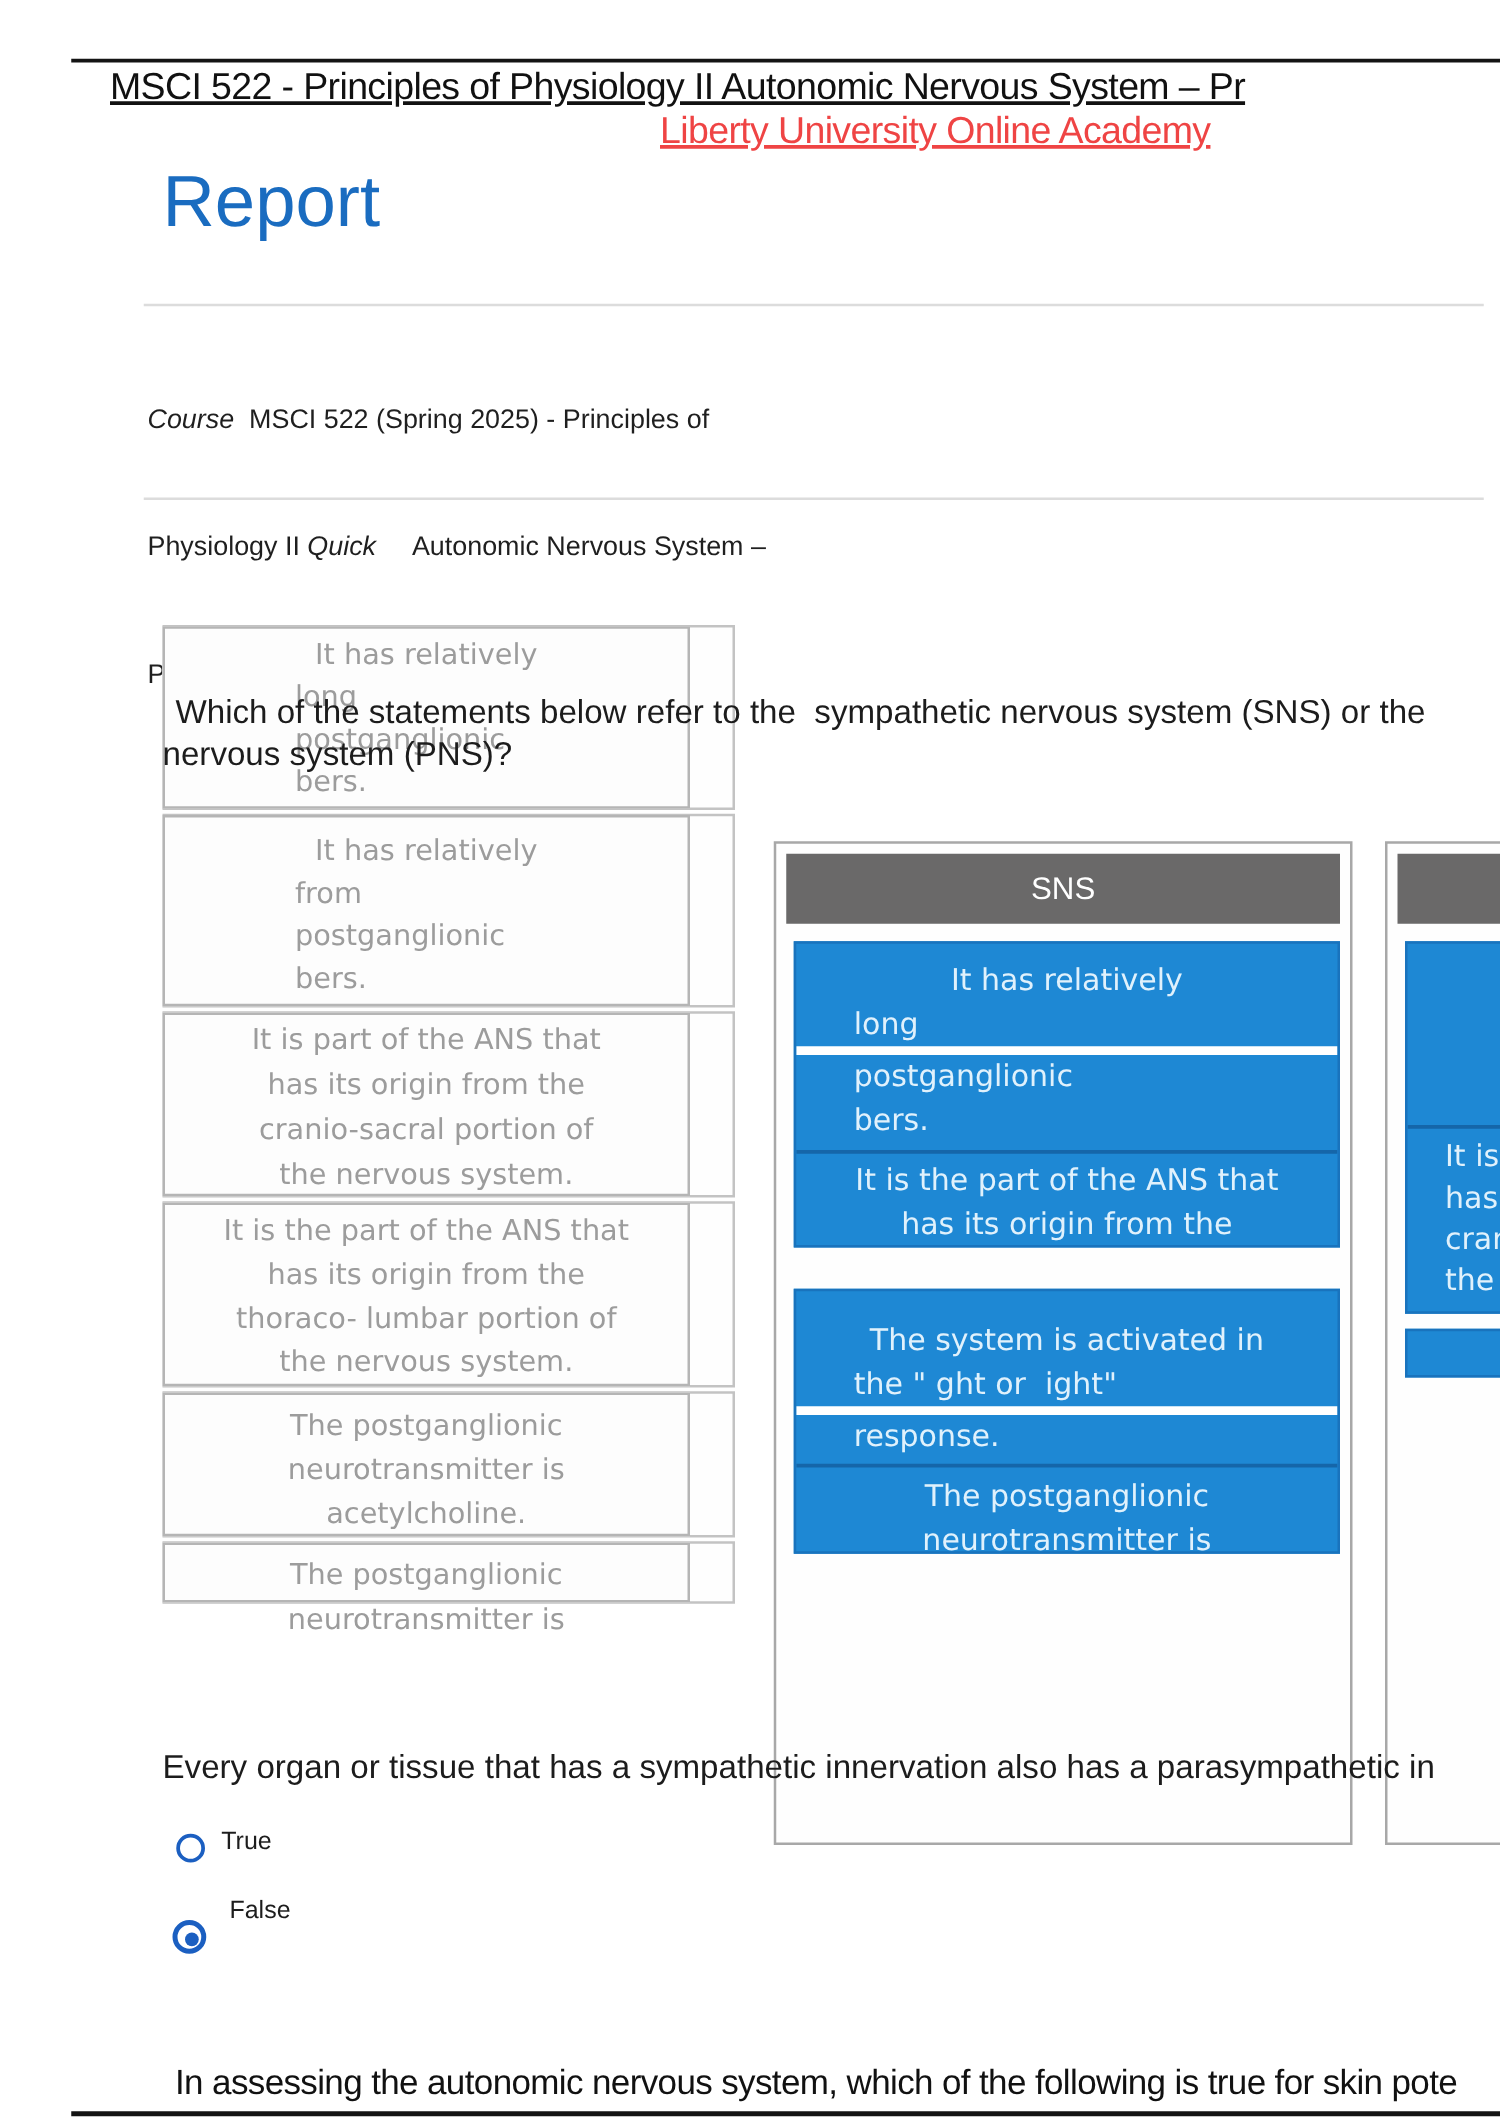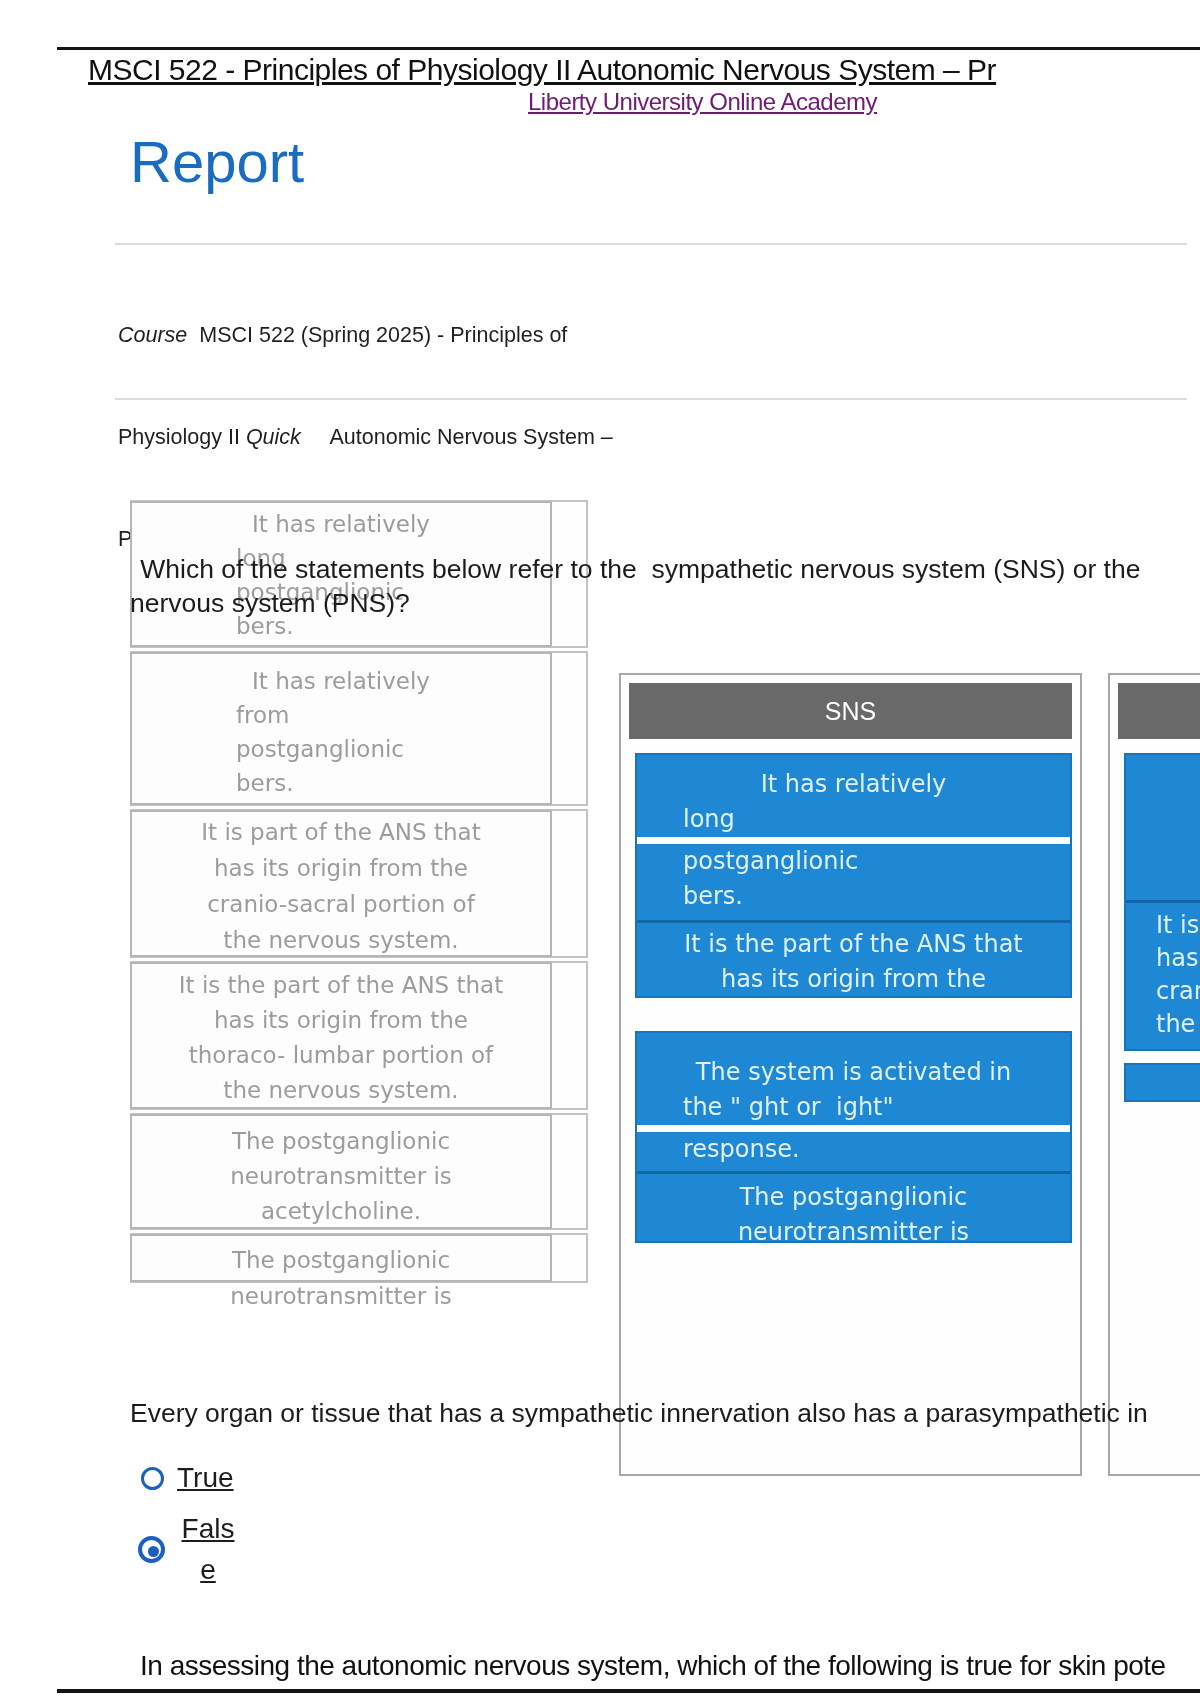--- a/index.html
+++ b/index.html
@@ -3,21 +3,21 @@
 <meta charset="utf-8">
 <style>
   html,body{margin:0;padding:0;background:#ffffff;}
   #canvas{position:relative;width:1200px;height:1700px;overflow:hidden;background:#ffffff;
           font-family:"Liberation Sans",sans-serif;}
   .abs{position:absolute;}
   
   .topline{left:57px;top:47px;width:1143px;height:3px;background:#141414;}
   .title1{left:88px;top:53px;font-size:30px;letter-spacing:-0.5px;color:#111;
           text-decoration:underline;white-space:pre;}
-  .title2{left:528px;top:88px;font-size:24px;letter-spacing:-0.5px;color:#701a75;
+  .title2{left:528px;top:88px;font-size:30px;letter-spacing:-0.5px;color:#ef4444;
           text-decoration:underline;white-space:pre;}
   .report{left:130px;top:128px;font-size:58px;font-weight:400;color:#1a6cc0;margin:0;}
   .hr{height:2px;background:#dcdcdc;}
   .hr1{left:115px;top:243px;width:1072px;}
   .hr2{left:115px;top:398px;width:1072px;}
   .course{left:118px;top:250px;font-size:21.5px;line-height:34px;color:#1f1f1f;white-space:pre;}
   .it{font-style:italic;}
   .section{left:130px;top:450px;font-size:45px;font-weight:400;color:#1a6cc0;margin:0;}
   
   .prompt{font-size:26.5px;color:#1c1c1c;white-space:pre;z-index:6;}
@@ -45,21 +45,21 @@
   .bln.l{padding-left:46px;}
   .wdiv{height:7px;background:#ffffff;}
   .bsep{height:3px;background:#1566a9;}
   .pnsline{line-height:33px;}
   
   .radio{box-sizing:border-box;width:23px;height:23px;border:3px solid #1b5fc1;border-radius:50%;
          background:#fff;}
   .radio.sel{width:27px;height:27px;border:4px solid #1b5fc1;}
   .radio.sel::after{content:"";position:absolute;left:6px;top:6px;width:11px;height:11px;
          background:#1b5fc1;border-radius:50%;}
-  .optlabel{font-size:28px;color:#1d1d1d;text-decoration:underline;}
+  .optlabel{font-size:20px;color:#1d1d1d;}
   .false-label{width:58px;word-break:break-all;line-height:41px;}
   
   .footer-text{left:140px;top:1650px;font-size:28px;letter-spacing:-0.5px;color:#111;white-space:pre;}
   .bottomline{left:57px;top:1689px;width:1143px;height:4px;background:#141414;}
 </style>
 </head>
 <body>
 
 <div id="canvas">
 

